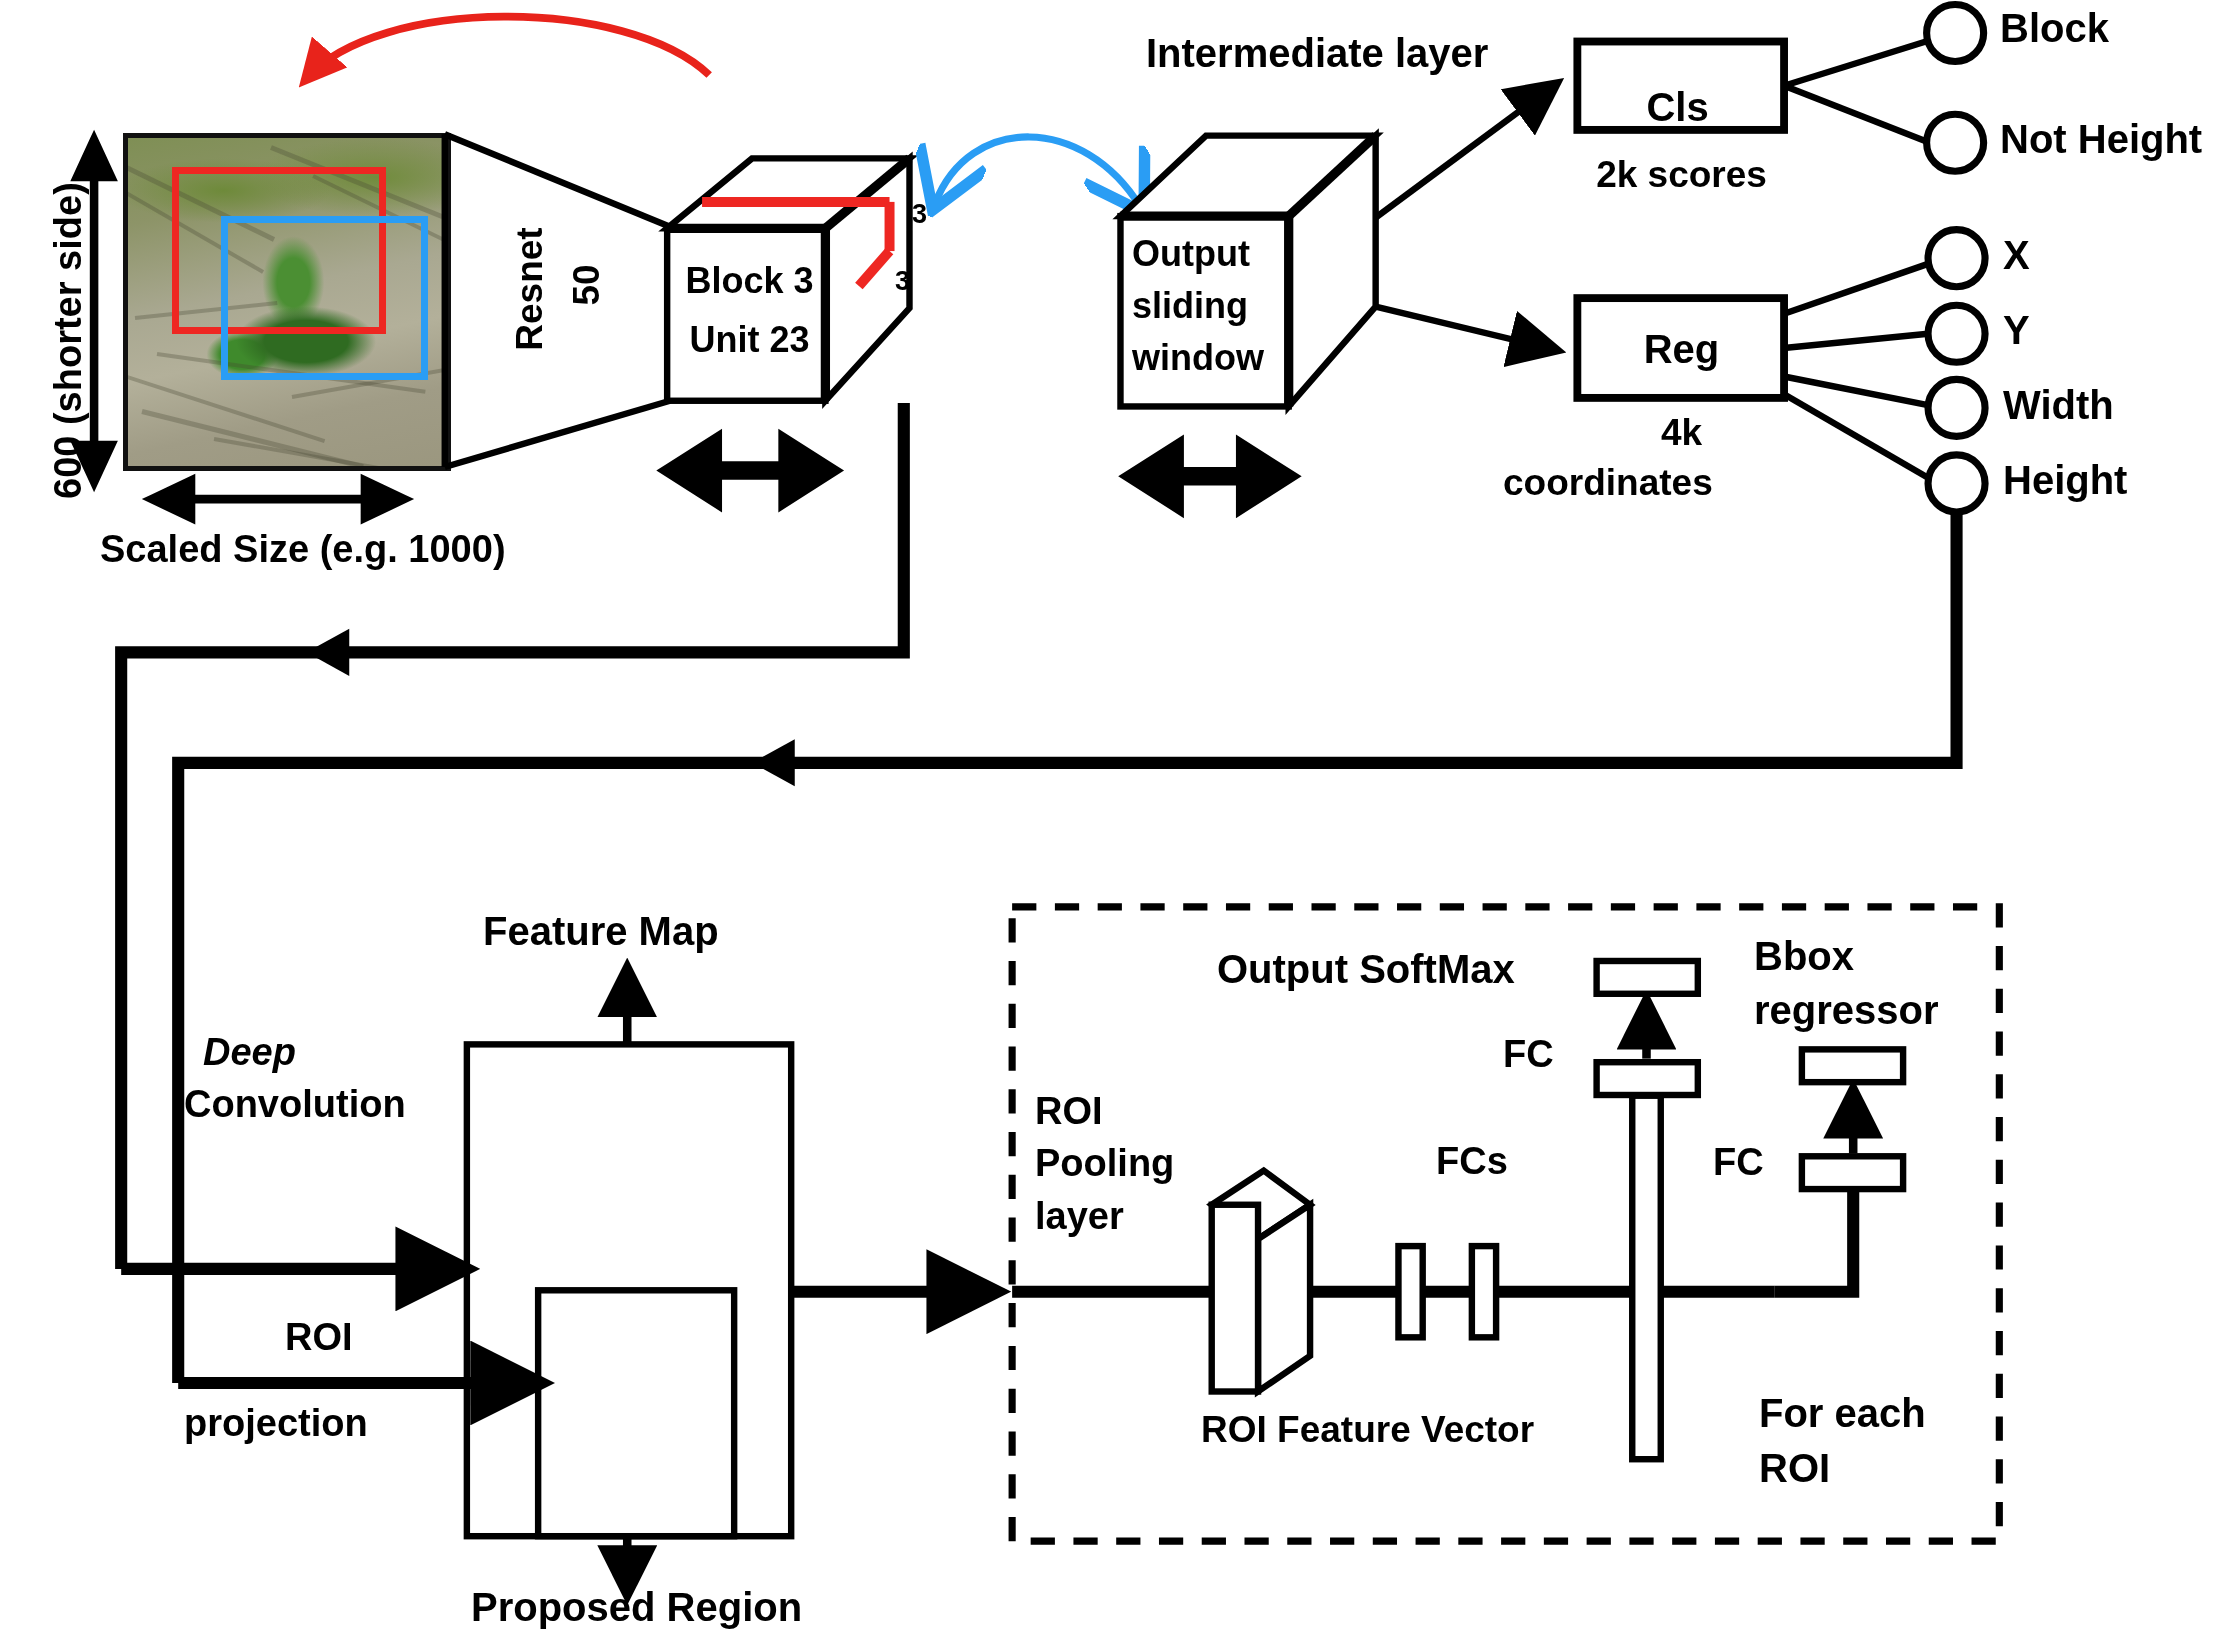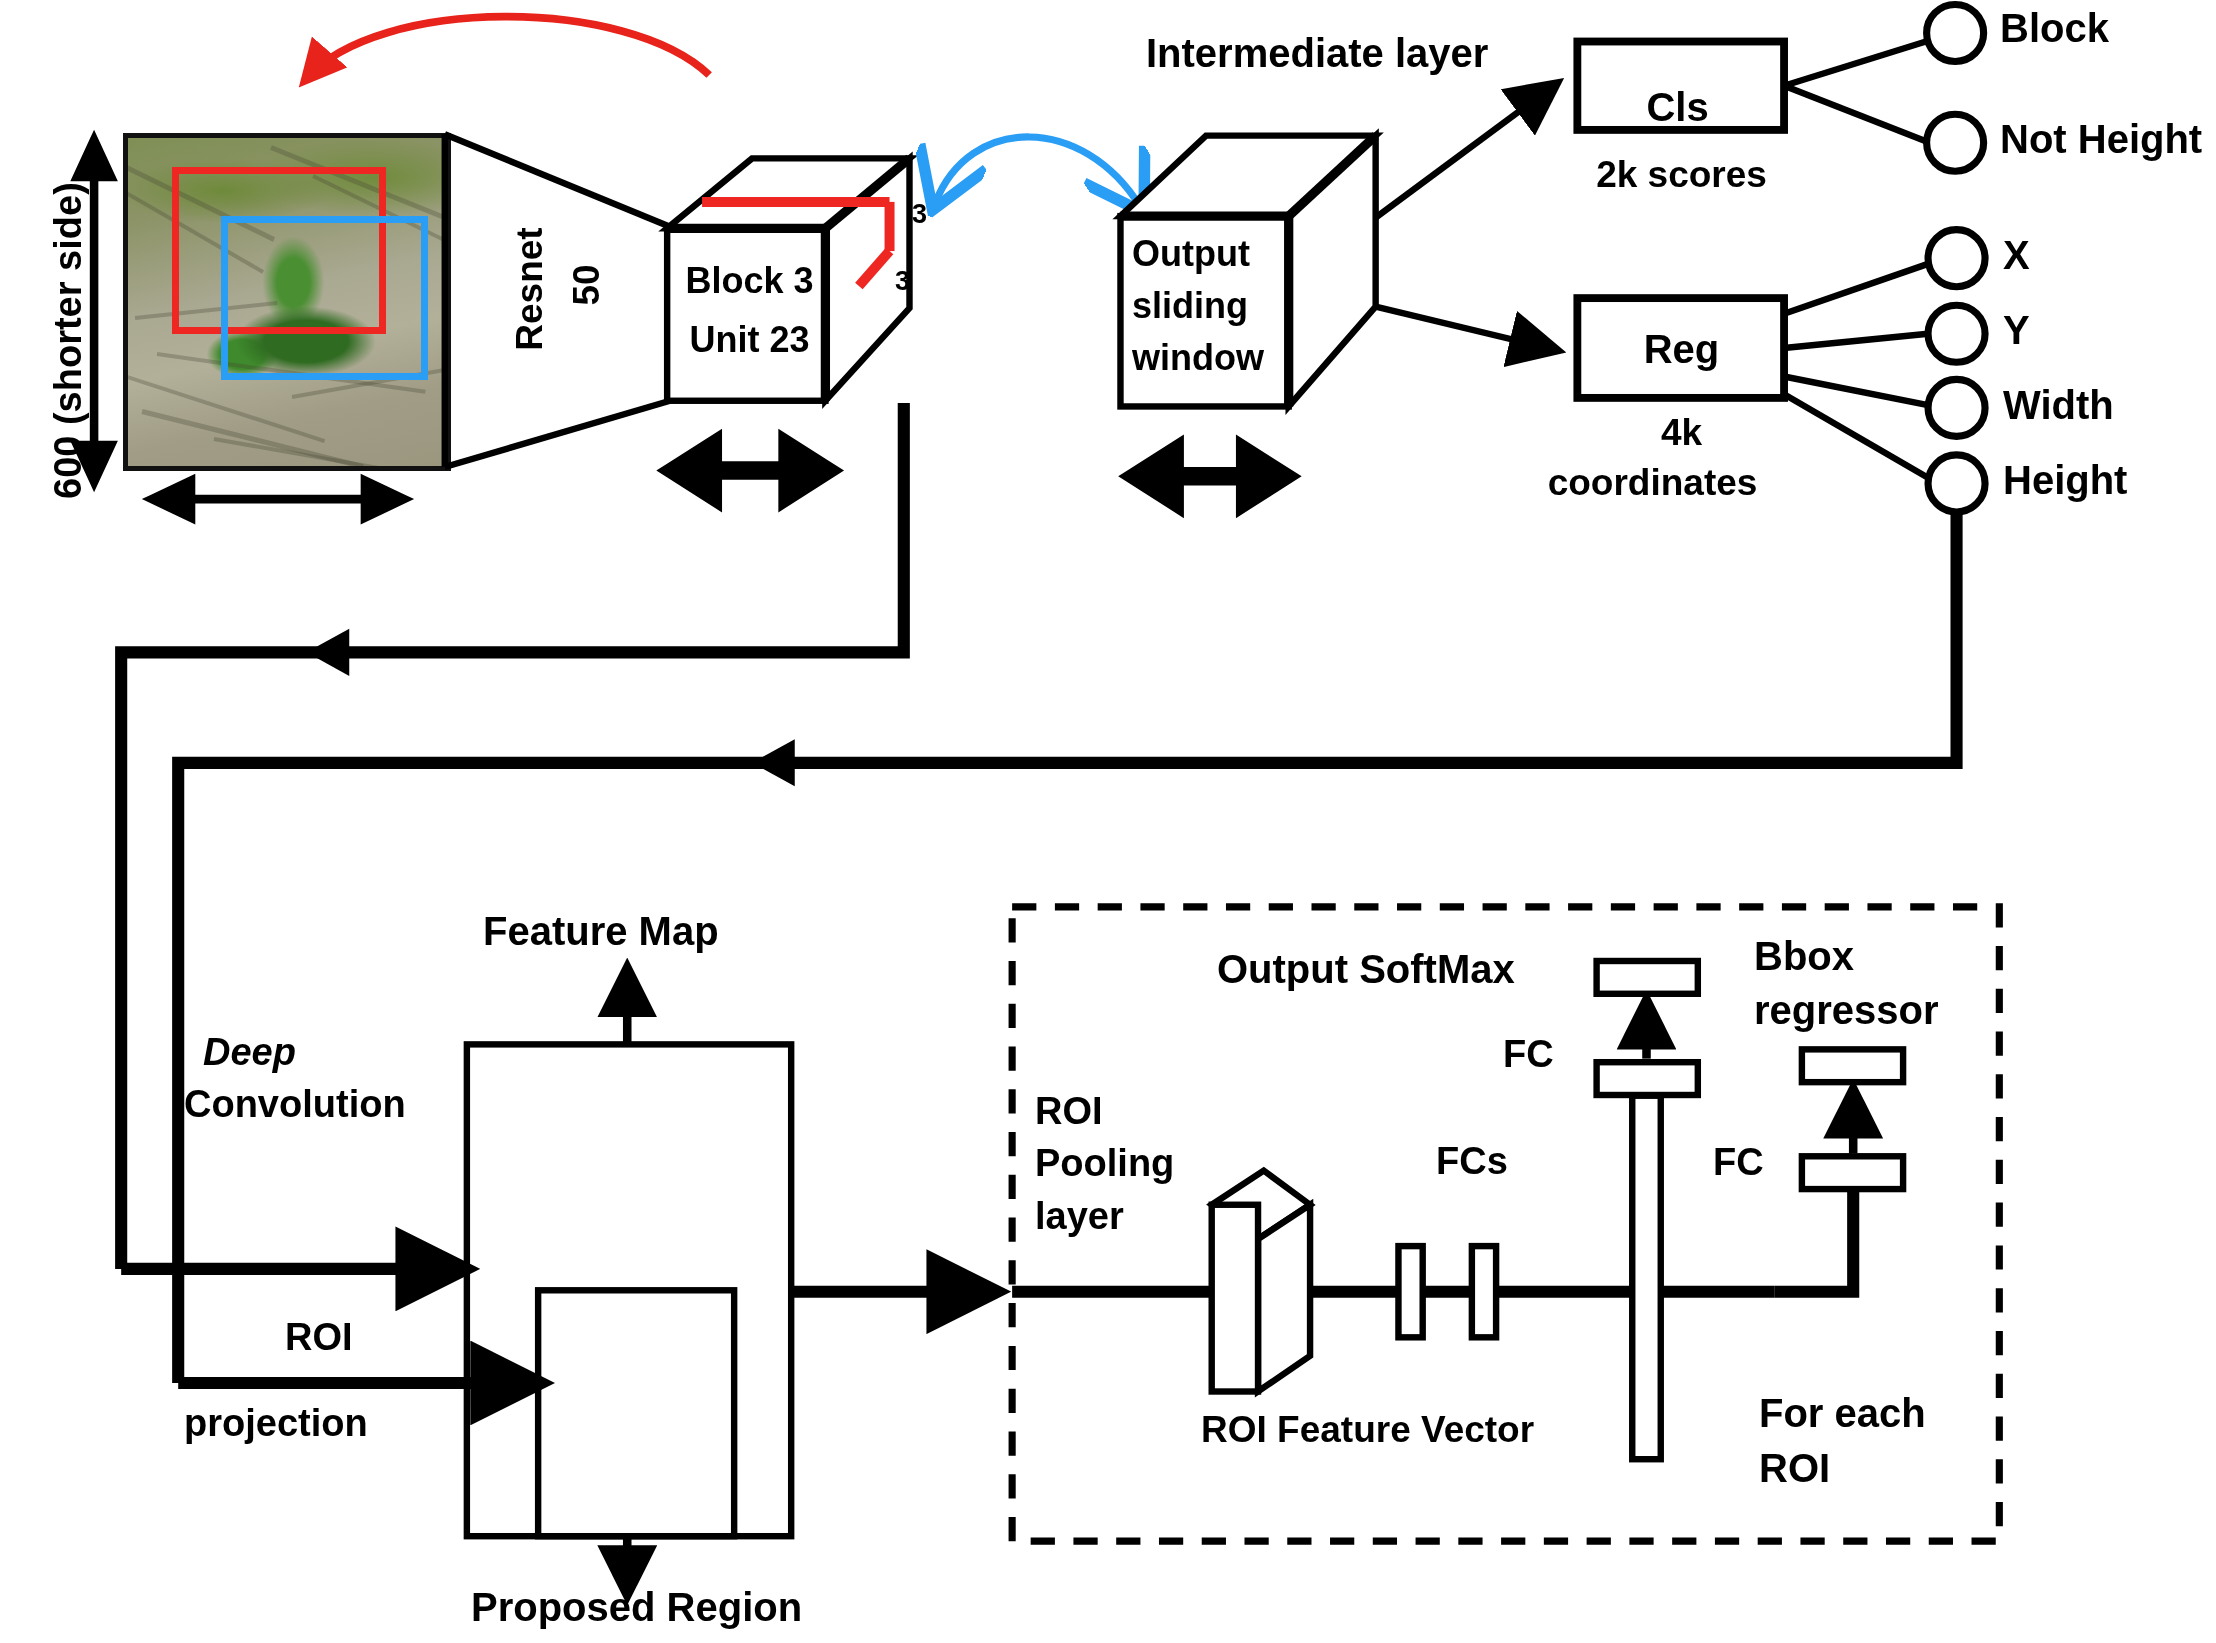--- a/index.html
+++ b/index.html
@@ -247,20 +247,21 @@
     <rect x="2240" y="1348" width="142" height="46" fill="#ffffff" stroke="#000" stroke-width="9"></rect>
 
     <path d="M 2490 1812 L 2600 1812 L 2600 1665" fill="none" stroke="#000" stroke-width="17"></path>
     <rect x="2528" y="1622" width="142" height="46" fill="#ffffff" stroke="#000" stroke-width="9"></rect>
     <line x1="2600" y1="1618" x2="2600" y2="1530" stroke="#000" stroke-width="12" marker-end="url(#solidArrow)"></line>
     <rect x="2528" y="1472" width="142" height="46" fill="#ffffff" stroke="#000" stroke-width="9"></rect>
   </svg>
 
   <div class="lbl vert-600" style="left:48px; top:499px; font-size:38px;">600 (shorter side)</div>
 
+  <div class="lbl" style="left:100px; top:529px; font-size:38px;">Scaled Size (e.g. 1000)</div>
 
   <div class="lbl vert-resnet" style="left:510px; top:378px; font-size:37px; width:178px;">Resnet</div>
   <div class="lbl vert-resnet" style="left:567px; top:342px; font-size:37px; width:114px;">50</div>
 
   <div class="lbl" style="left:678px; top:262px; font-size:36px; width:143px; text-align:center;">Block 3</div>
   <div class="lbl" style="left:678px; top:321px; font-size:36px; width:143px; text-align:center;">Unit 23</div>
 
   <div class="lbl" style="left:912px; top:200px; font-size:27px;">3</div>
   <div class="lbl" style="left:895px; top:267px; font-size:27px;">3</div>
 
@@ -271,21 +272,21 @@
   <div class="lbl" style="left:1132px; top:339px; font-size:36px; width:145px;">window</div>
 
   <div class="lbl" style="left:1574px; top:66px; font-size:40px; width:207px; text-align:center;margin-top:20px;">Cls</div>
   <div class="lbl" style="left:1578px; top:155px; font-size:37px; width:207px; text-align:center;">2k scores</div>
 
   <div class="lbl" style="left:2000px; top:7.1px; font-size:40px;">Block</div>
   <div class="lbl" style="left:2000px; top:118px; font-size:40px;">Not Height</div>
 
   <div class="lbl" style="left:1578px; top:328px; font-size:40px; width:207px; text-align:center;">Reg</div>
   <div class="lbl" style="left:1578px; top:413px; font-size:37px; width:207px; text-align:center;">4k</div>
-  <div class="lbl" style="left:1503px; top:463px; font-size:37px; width:299px; text-align:center;">coordinates</div>
+  <div class="lbl" style="left:1503px; top:463px; font-size:37px; width:299px; text-align:left;">coordinates</div>
 
   <div class="lbl" style="left:2003px; top:234px; font-size:40px;">X</div>
   <div class="lbl" style="left:2003px; top:309px; font-size:40px;">Y</div>
   <div class="lbl" style="left:2003px; top:384px; font-size:40px;">Width</div>
   <div class="lbl" style="left:2003px; top:459px; font-size:40px;">Height</div>
 
   <div class="lbl" style="left:483px; top:910px; font-size:40px;">Feature Map</div>
 
   <div class="lbl" style="left:203px; top:1032px; font-size:38px;font-style:italic;">Deep</div>
   <div class="lbl" style="left:184px; top:1084px; font-size:38px;">Convolution</div>

